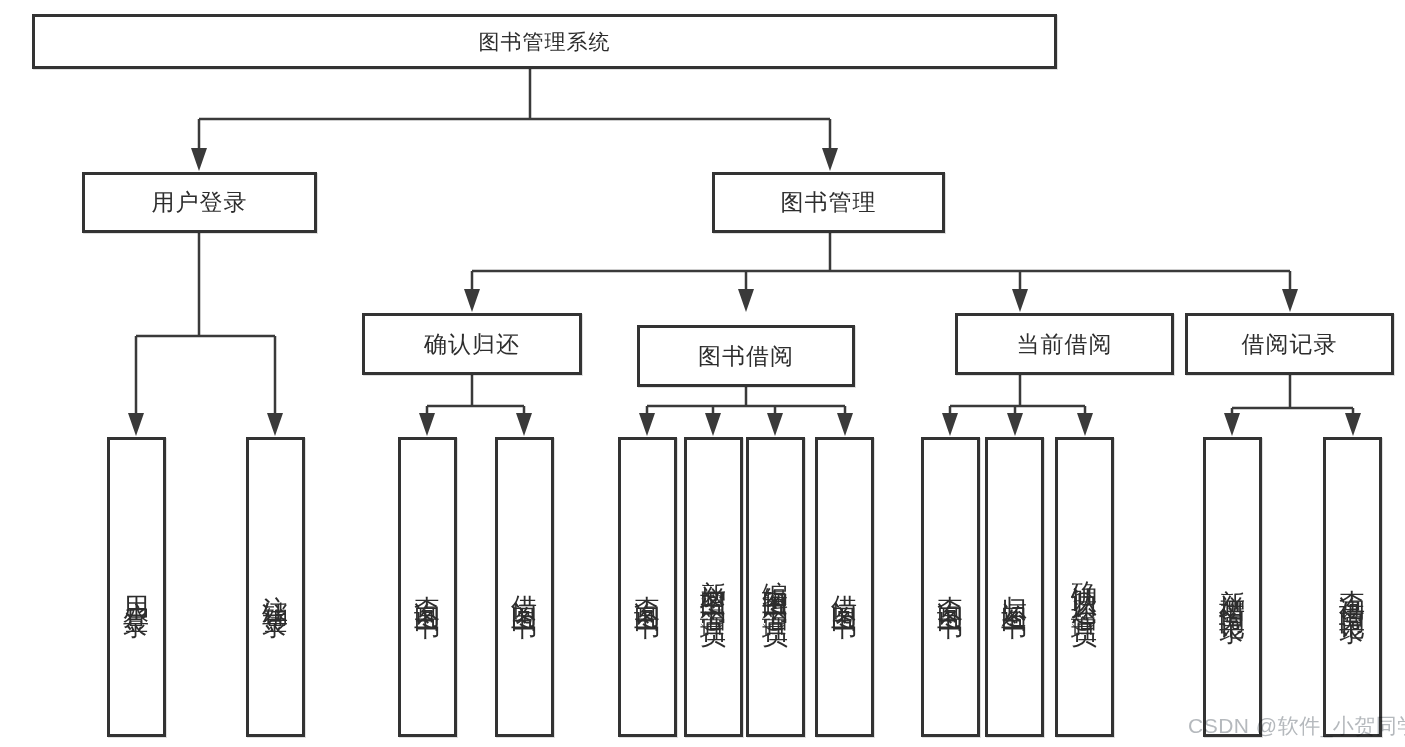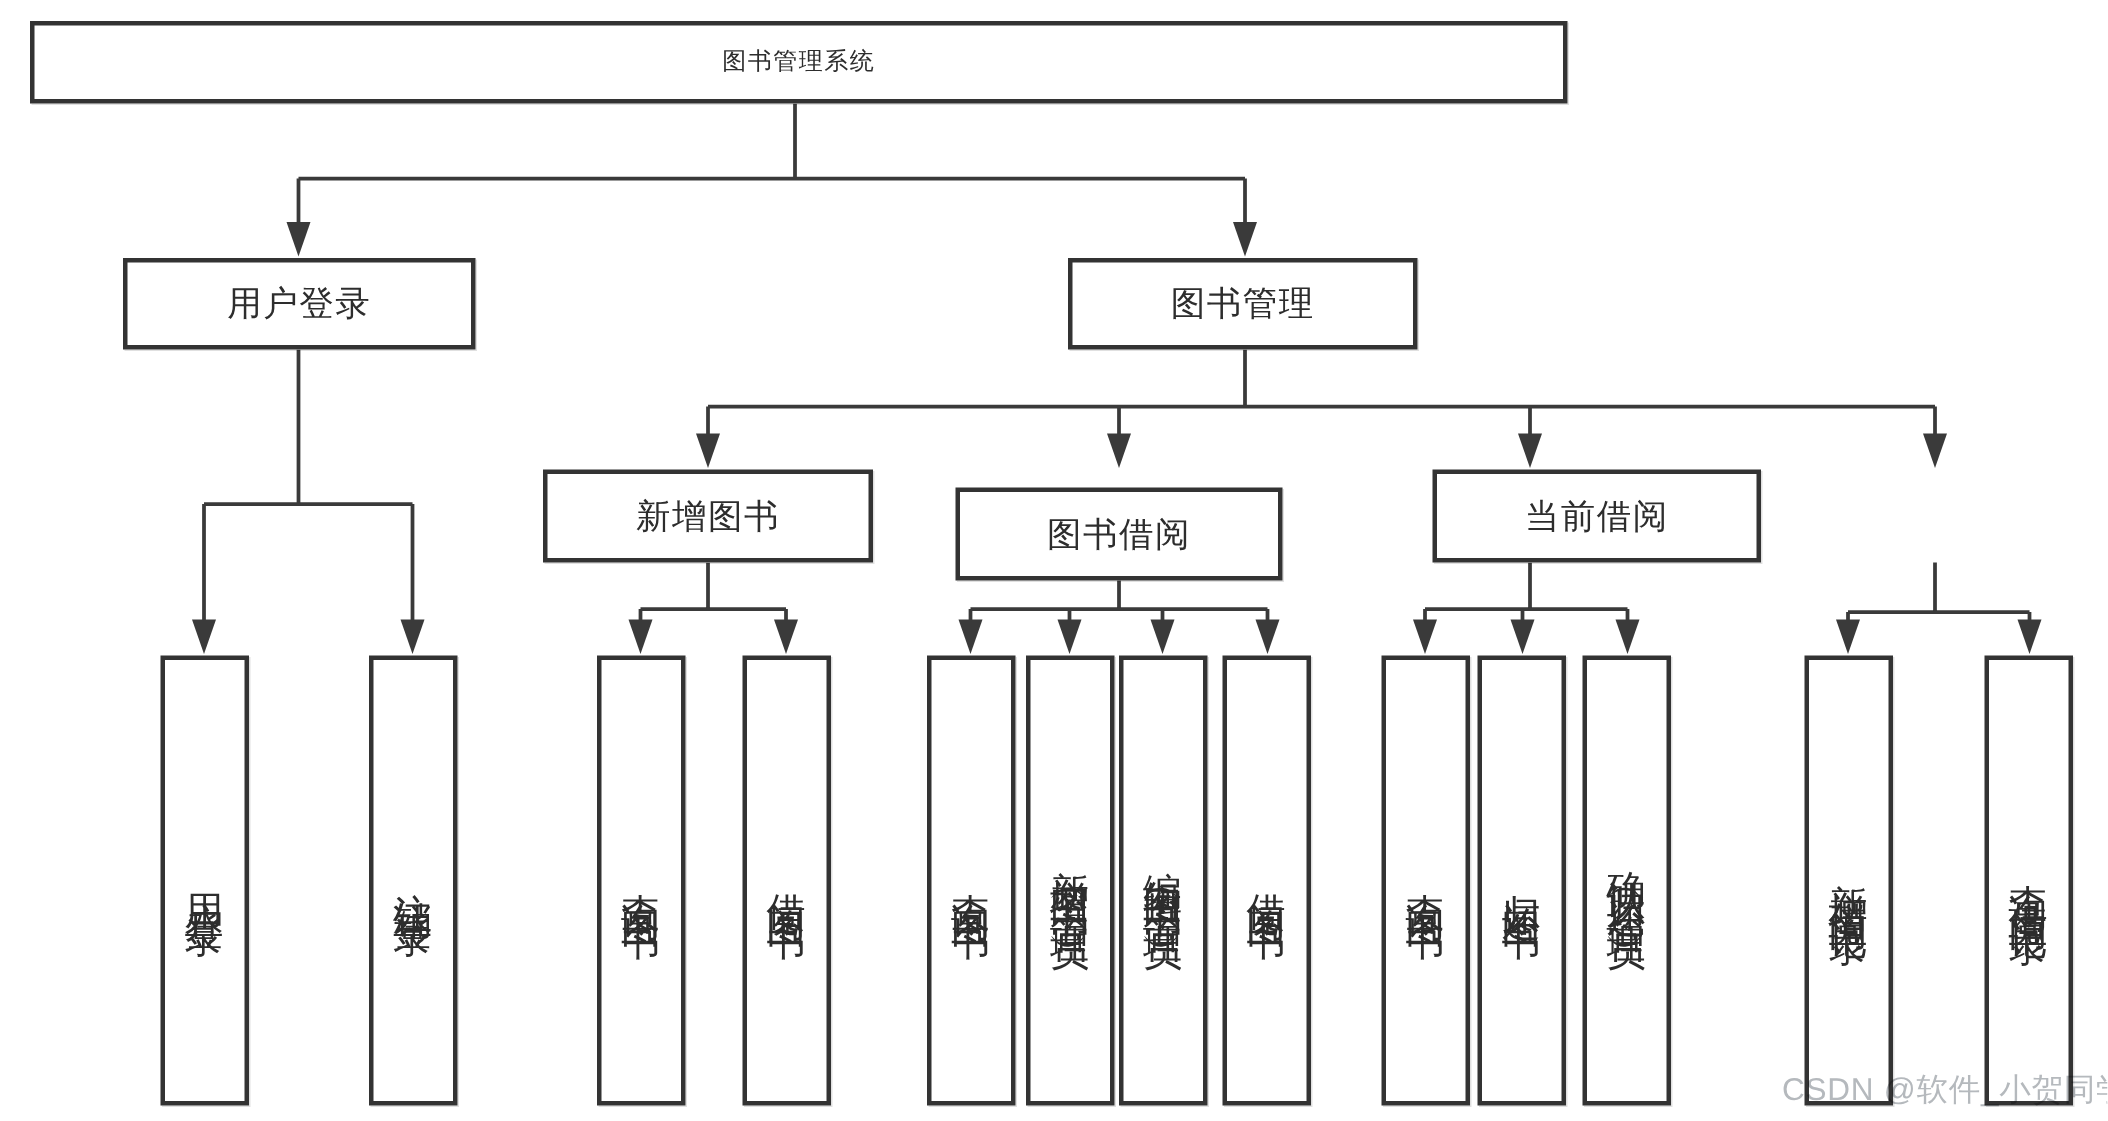--- a/index.html
+++ b/index.html
@@ -27,21 +27,21 @@
     position: absolute;
     box-sizing: border-box;
     background: #ffffff;
     border: 3px solid #333333;
     display: flex;
     align-items: center;
     justify-content: center;
     color: #2d2d2d;
     box-shadow: 1px 1px 0 rgba(0,0,0,0.12);
   }
-  .lvl1 { font-size: 16px; letter-spacing: 1px; }
+  .lvl1 { font-size: 21px; letter-spacing: 1px; margin-left: 12px; }
   .lvl2, .lvl3 { font-size: 23px; letter-spacing: 1px; }
   .leaf {
     top: 437px;
     width: 59px;
     height: 300px;
   }
   .leaf .vtext {
     writing-mode: vertical-rl;
     font-size: 26px;
     letter-spacing: 6px;
@@ -110,27 +110,30 @@
   </div>
 
   <div class="node lvl2" style="left:82px; top:172px; width:235px; height:61px;">
     <span>用户登录</span>
   </div>
   <div class="node lvl2" style="left:712px; top:172px; width:233px; height:61px;">
     <span>图书管理</span>
   </div>
 
   <div class="node lvl3" style="left:362px; top:313px; width:220px; height:62px;">
-    <span>新增图书</span>
+    <span>确认归还</span>
   </div>
   <div class="node lvl3" style="left:637px; top:325px; width:218px; height:62px;">
     <span>图书借阅</span>
   </div>
   <div class="node lvl3" style="left:955px; top:313px; width:219px; height:62px;">
     <span>当前借阅</span>
+  </div>
+  <div class="node lvl3" style="left:1185px; top:313px; width:209px; height:62px;">
+    <span>借阅记录</span>
   </div>
 
   <div class="node leaf" style="left:107px;">
     <span class="vtext">用户登录</span>
   </div>
   <div class="node leaf" style="left:246px;">
     <span class="vtext">注销登录</span>
   </div>
   <div class="node leaf" style="left:398px;">
     <span class="vtext">查询图书</span>

